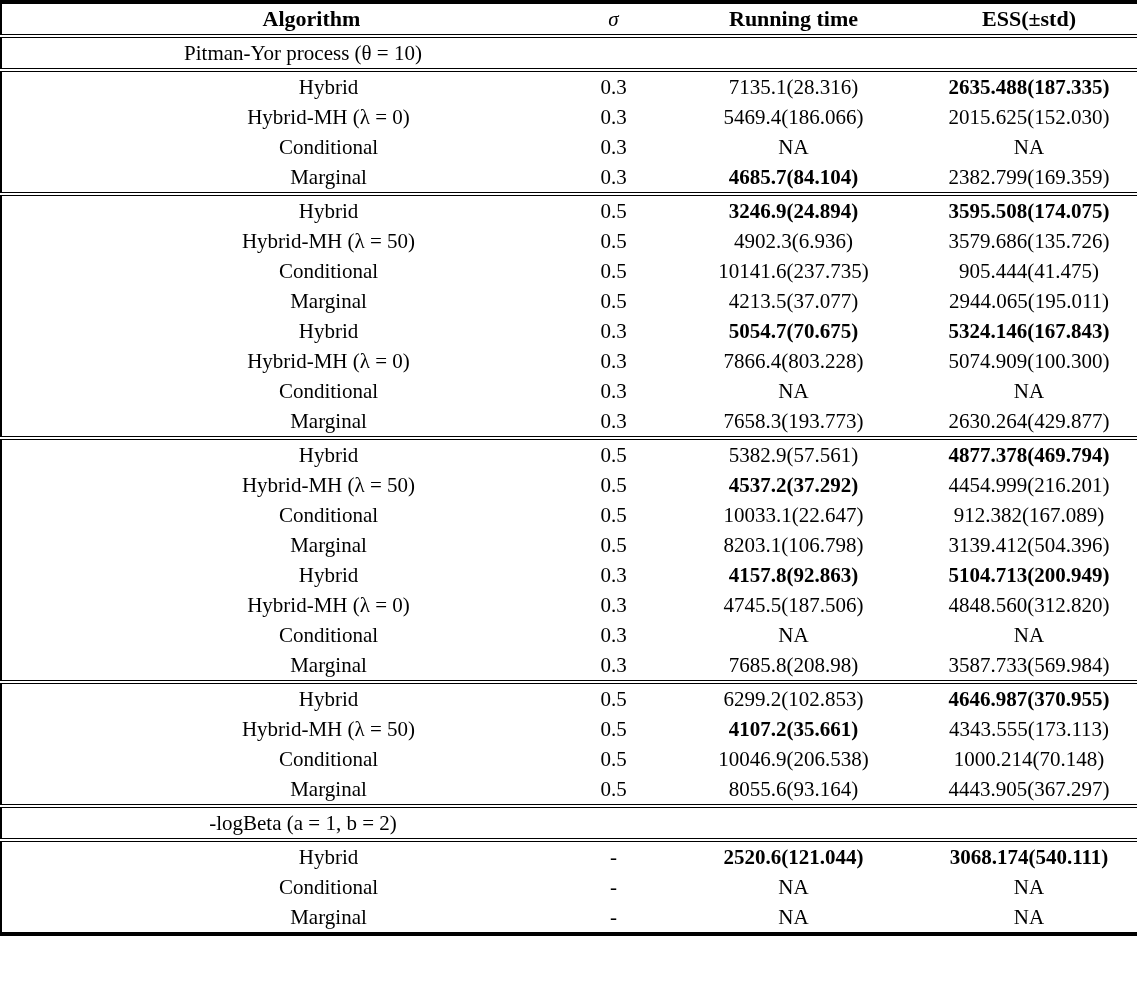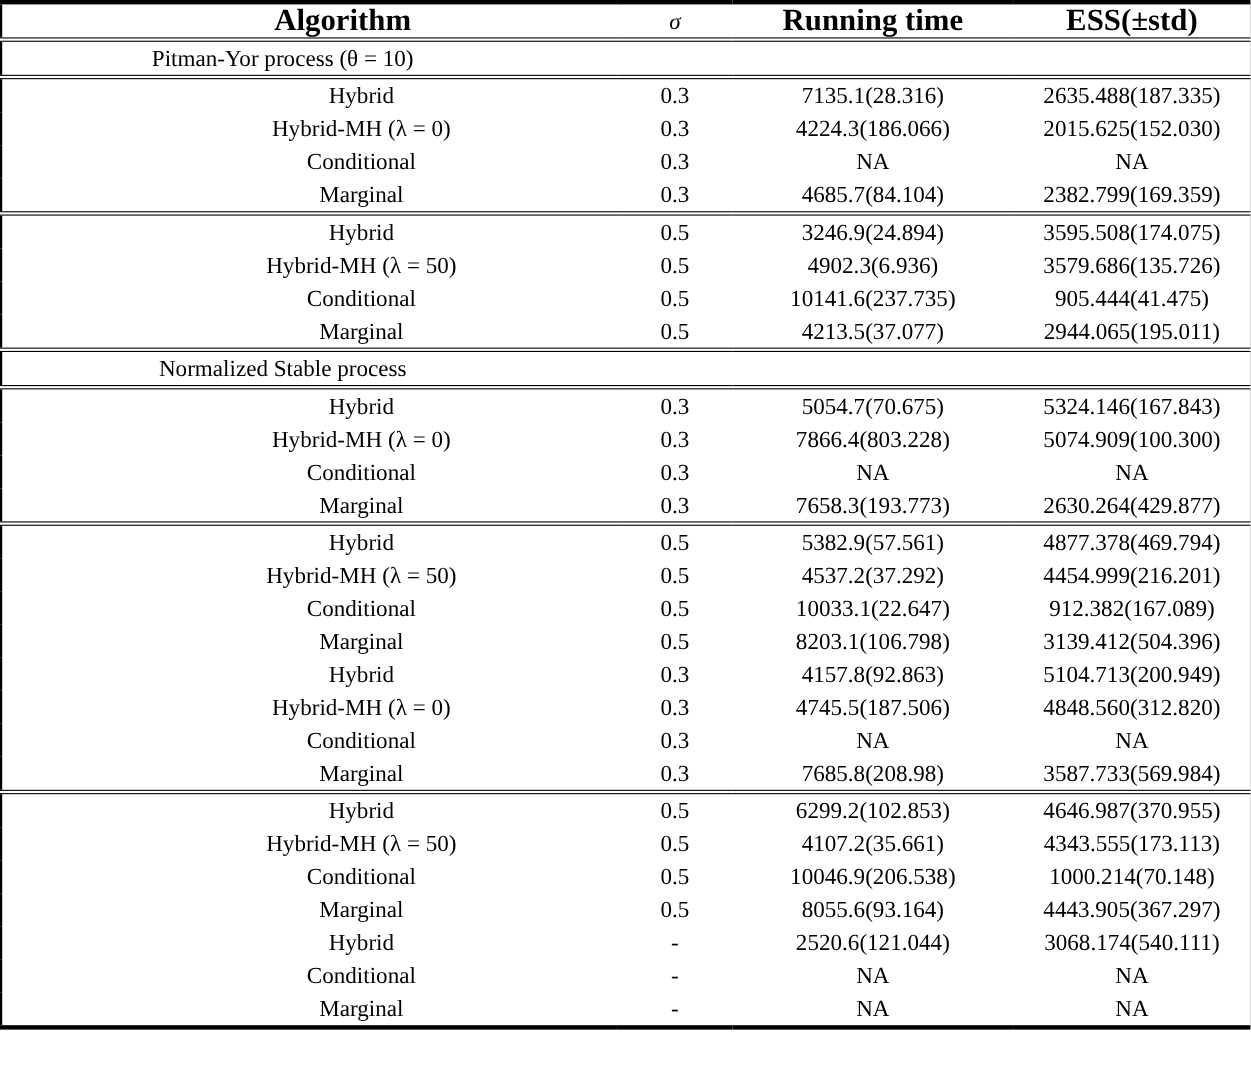--- a/index.html
+++ b/index.html
@@ -29,48 +29,49 @@
     padding: 0;
     height: 30px;
     line-height: 30px;
     text-align: center;
     white-space: nowrap;
     overflow: hidden;
   }
   thead th {
     font-weight: bold;
     border-bottom: 2px solid #000;
-    font-size: 28px;
+    font-size: 22px;
   }
   thead th.algorithm-head {
     padding-left: 60px;
   }
   thead th.sigma-head {
     font-weight: normal;
     font-style: italic;
     font-size: 21px;
   }
   tr.section-row td {
     text-align: left;
     border-top: 4px double #000;
     border-bottom: 4px double #000;
   }
   tr.section-row .section-title {
     display: block;
     width: 510px;
     text-align: center;
+    margin-left: 46px;
   }
   tr.data-row td:first-child {
     padding-left: 94px;
   }
   tr.rule-top td {
     border-top: 4px double #000;
   }
   td.best {
-    font-weight: normal;
+    font-weight: bold;
   }
 </style>
 </head>
 <body>
 
 <div class="page">
   <table class="results">
     <colgroup>
       <col style="width:560px">
       <col style="width:105px">
@@ -93,21 +94,21 @@
         </tr>
         <tr class="data-row">
           <td>Hybrid</td>
           <td>0.3</td>
           <td>7135.1(28.316)</td>
           <td class="best">2635.488(187.335)</td>
         </tr>
         <tr class="data-row">
           <td>Hybrid-MH (λ = 0)</td>
           <td>0.3</td>
-          <td>4224.3(186.066)</td>
+          <td>5469.4(186.066)</td>
           <td>2015.625(152.030)</td>
         </tr>
         <tr class="data-row">
           <td>Conditional</td>
           <td>0.3</td>
           <td>NA</td>
           <td>NA</td>
         </tr>
         <tr class="data-row">
           <td>Marginal</td>
@@ -132,120 +133,120 @@
           <td>0.5</td>
           <td>10141.6(237.735)</td>
           <td>905.444(41.475)</td>
         </tr>
         <tr class="data-row">
           <td>Marginal</td>
           <td>0.5</td>
           <td>4213.5(37.077)</td>
           <td>2944.065(195.011)</td>
         </tr>
+        <tr class="data-row">
+          <td>Hybrid</td>
+          <td>0.3</td>
+          <td class="best">5054.7(70.675)</td>
+          <td class="best">5324.146(167.843)</td>
+        </tr>
+        <tr class="data-row">
+          <td>Hybrid-MH (λ = 0)</td>
+          <td>0.3</td>
+          <td>7866.4(803.228)</td>
+          <td>5074.909(100.300)</td>
+        </tr>
+        <tr class="data-row">
+          <td>Conditional</td>
+          <td>0.3</td>
+          <td>NA</td>
+          <td>NA</td>
+        </tr>
+        <tr class="data-row">
+          <td>Marginal</td>
+          <td>0.3</td>
+          <td>7658.3(193.773)</td>
+          <td>2630.264(429.877)</td>
+        </tr>
+        <tr class="data-row rule-top">
+          <td>Hybrid</td>
+          <td>0.5</td>
+          <td>5382.9(57.561)</td>
+          <td class="best">4877.378(469.794)</td>
+        </tr>
+        <tr class="data-row">
+          <td>Hybrid-MH (λ = 50)</td>
+          <td>0.5</td>
+          <td class="best">4537.2(37.292)</td>
+          <td>4454.999(216.201)</td>
+        </tr>
+        <tr class="data-row">
+          <td>Conditional</td>
+          <td>0.5</td>
+          <td>10033.1(22.647)</td>
+          <td>912.382(167.089)</td>
+        </tr>
+        <tr class="data-row">
+          <td>Marginal</td>
+          <td>0.5</td>
+          <td>8203.1(106.798)</td>
+          <td>3139.412(504.396)</td>
+        </tr>
+        <tr class="data-row">
+          <td>Hybrid</td>
+          <td>0.3</td>
+          <td class="best">4157.8(92.863)</td>
+          <td class="best">5104.713(200.949)</td>
+        </tr>
+        <tr class="data-row">
+          <td>Hybrid-MH (λ = 0)</td>
+          <td>0.3</td>
+          <td>4745.5(187.506)</td>
+          <td>4848.560(312.820)</td>
+        </tr>
+        <tr class="data-row">
+          <td>Conditional</td>
+          <td>0.3</td>
+          <td>NA</td>
+          <td>NA</td>
+        </tr>
+        <tr class="data-row">
+          <td>Marginal</td>
+          <td>0.3</td>
+          <td>7685.8(208.98)</td>
+          <td>3587.733(569.984)</td>
+        </tr>
+        <tr class="data-row rule-top">
+          <td>Hybrid</td>
+          <td>0.5</td>
+          <td>6299.2(102.853)</td>
+          <td class="best">4646.987(370.955)</td>
+        </tr>
+        <tr class="data-row">
+          <td>Hybrid-MH (λ = 50)</td>
+          <td>0.5</td>
+          <td class="best">4107.2(35.661)</td>
+          <td>4343.555(173.113)</td>
+        </tr>
+        <tr class="data-row">
+          <td>Conditional</td>
+          <td>0.5</td>
+          <td>10046.9(206.538)</td>
+          <td>1000.214(70.148)</td>
+        </tr>
+        <tr class="data-row">
+          <td>Marginal</td>
+          <td>0.5</td>
+          <td>8055.6(93.164)</td>
+          <td>4443.905(367.297)</td>
+        </tr>
         <tr class="section-row">
           <td colspan="4">
-            <span class="section-title">Normalized Stable process</span>
+            <span class="section-title">-logBeta (a = 1, b = 2)</span>
           </td>
-        </tr>
-        <tr class="data-row">
-          <td>Hybrid</td>
-          <td>0.3</td>
-          <td class="best">5054.7(70.675)</td>
-          <td class="best">5324.146(167.843)</td>
-        </tr>
-        <tr class="data-row">
-          <td>Hybrid-MH (λ = 0)</td>
-          <td>0.3</td>
-          <td>7866.4(803.228)</td>
-          <td>5074.909(100.300)</td>
-        </tr>
-        <tr class="data-row">
-          <td>Conditional</td>
-          <td>0.3</td>
-          <td>NA</td>
-          <td>NA</td>
-        </tr>
-        <tr class="data-row">
-          <td>Marginal</td>
-          <td>0.3</td>
-          <td>7658.3(193.773)</td>
-          <td>2630.264(429.877)</td>
-        </tr>
-        <tr class="data-row rule-top">
-          <td>Hybrid</td>
-          <td>0.5</td>
-          <td>5382.9(57.561)</td>
-          <td class="best">4877.378(469.794)</td>
-        </tr>
-        <tr class="data-row">
-          <td>Hybrid-MH (λ = 50)</td>
-          <td>0.5</td>
-          <td class="best">4537.2(37.292)</td>
-          <td>4454.999(216.201)</td>
-        </tr>
-        <tr class="data-row">
-          <td>Conditional</td>
-          <td>0.5</td>
-          <td>10033.1(22.647)</td>
-          <td>912.382(167.089)</td>
-        </tr>
-        <tr class="data-row">
-          <td>Marginal</td>
-          <td>0.5</td>
-          <td>8203.1(106.798)</td>
-          <td>3139.412(504.396)</td>
-        </tr>
-        <tr class="data-row">
-          <td>Hybrid</td>
-          <td>0.3</td>
-          <td class="best">4157.8(92.863)</td>
-          <td class="best">5104.713(200.949)</td>
-        </tr>
-        <tr class="data-row">
-          <td>Hybrid-MH (λ = 0)</td>
-          <td>0.3</td>
-          <td>4745.5(187.506)</td>
-          <td>4848.560(312.820)</td>
-        </tr>
-        <tr class="data-row">
-          <td>Conditional</td>
-          <td>0.3</td>
-          <td>NA</td>
-          <td>NA</td>
-        </tr>
-        <tr class="data-row">
-          <td>Marginal</td>
-          <td>0.3</td>
-          <td>7685.8(208.98)</td>
-          <td>3587.733(569.984)</td>
-        </tr>
-        <tr class="data-row rule-top">
-          <td>Hybrid</td>
-          <td>0.5</td>
-          <td>6299.2(102.853)</td>
-          <td class="best">4646.987(370.955)</td>
-        </tr>
-        <tr class="data-row">
-          <td>Hybrid-MH (λ = 50)</td>
-          <td>0.5</td>
-          <td class="best">4107.2(35.661)</td>
-          <td>4343.555(173.113)</td>
-        </tr>
-        <tr class="data-row">
-          <td>Conditional</td>
-          <td>0.5</td>
-          <td>10046.9(206.538)</td>
-          <td>1000.214(70.148)</td>
-        </tr>
-        <tr class="data-row">
-          <td>Marginal</td>
-          <td>0.5</td>
-          <td>8055.6(93.164)</td>
-          <td>4443.905(367.297)</td>
         </tr>
         <tr class="data-row">
           <td>Hybrid</td>
           <td>-</td>
           <td class="best">2520.6(121.044)</td>
           <td class="best">3068.174(540.111)</td>
         </tr>
         <tr class="data-row">
           <td>Conditional</td>
           <td>-</td>

